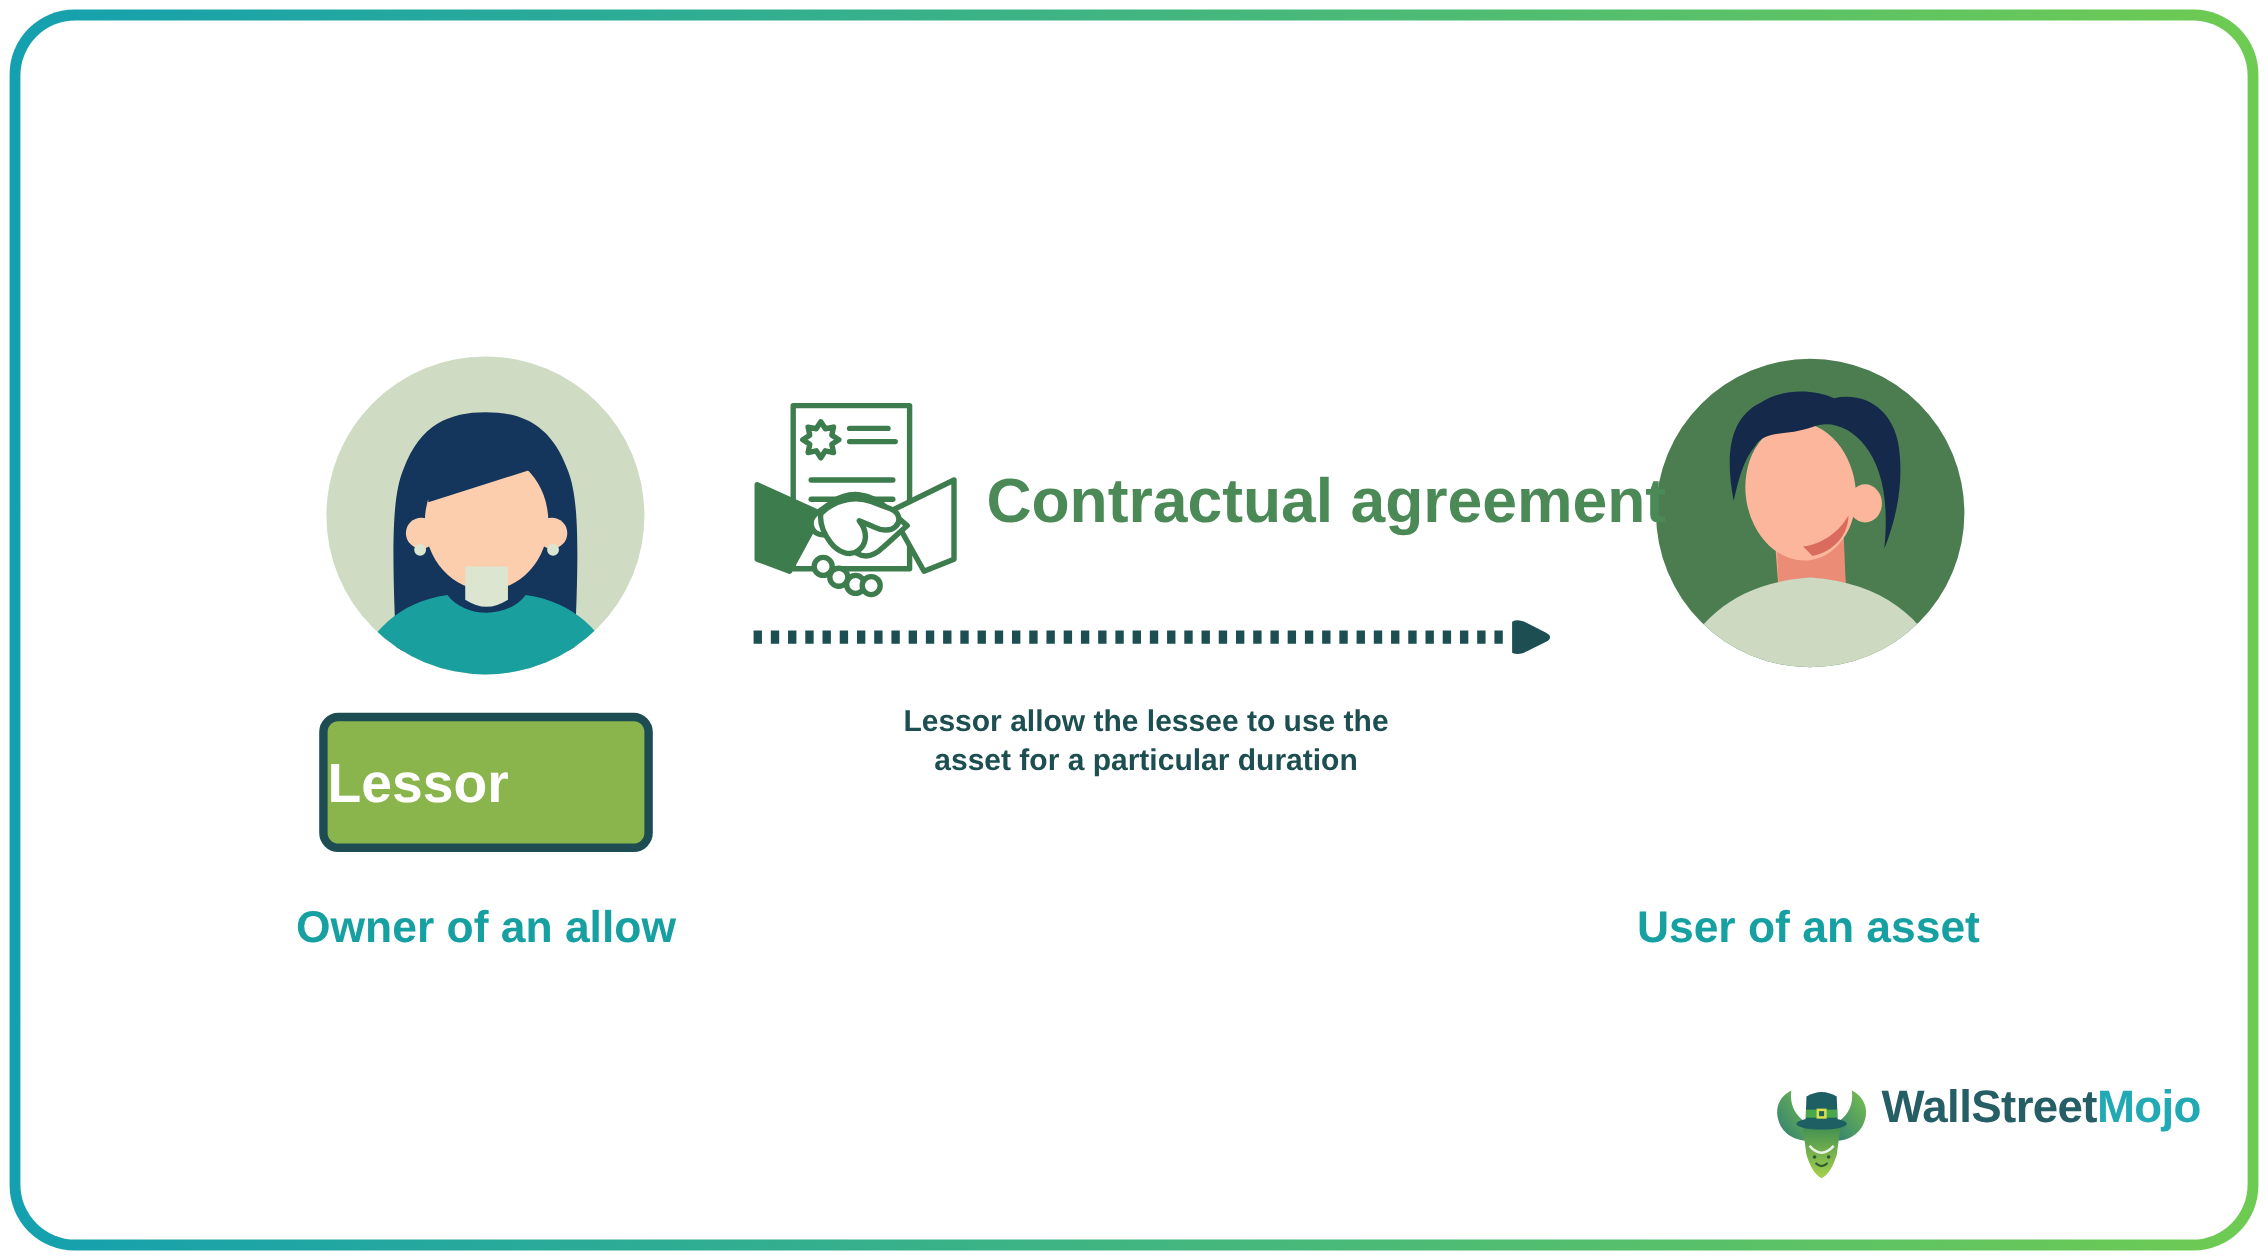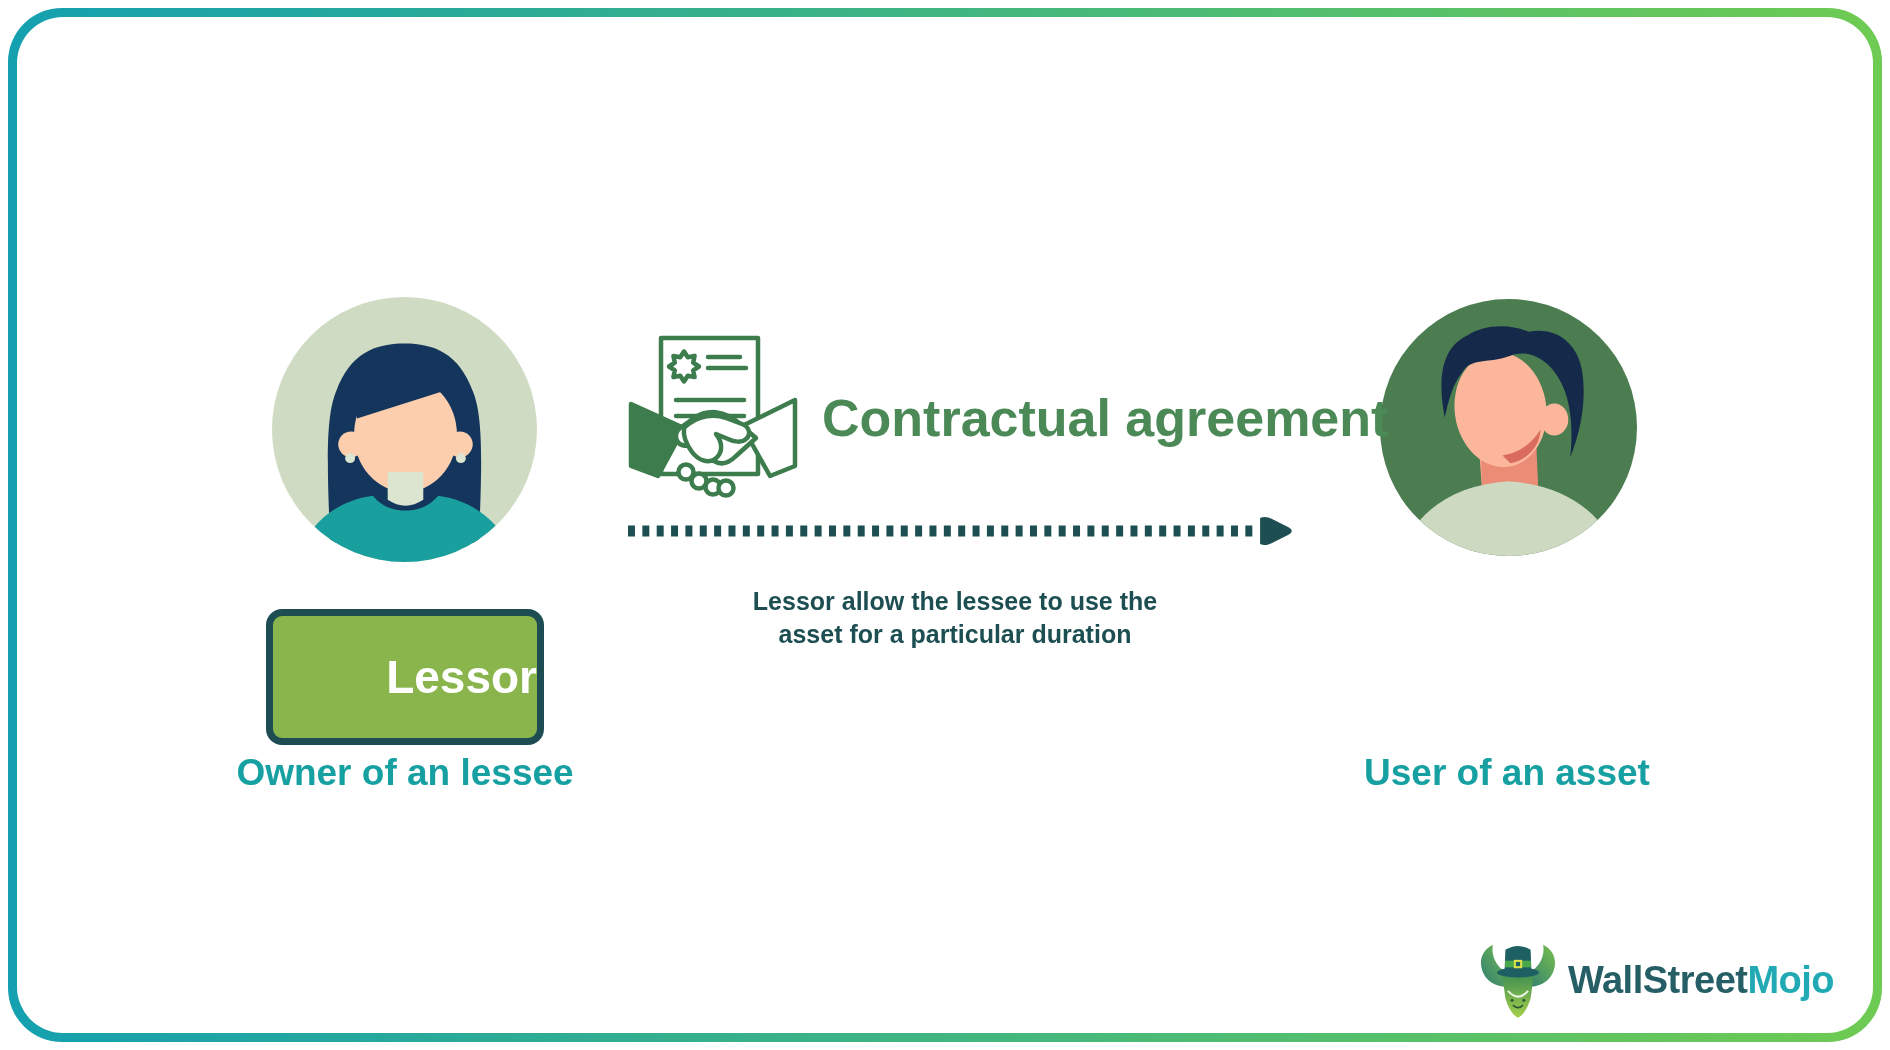--- a/index.html
+++ b/index.html
@@ -21,24 +21,24 @@
   }
   .title-pill span{
     font-size:54px;font-weight:700;color:var(--title-text,#0c0c0c);letter-spacing:-1px;
   }
 
   .avatar{position:absolute;}
   .avatar-left{left:271px;top:296px;width:267px;height:267px;}
   .avatar-right{left:1379px;top:298px;width:259px;height:259px;}
 
   .role-box{
-    position:absolute;top:594px;width:278px;height:136px;box-sizing:border-box;
+    position:absolute;top:594px;width:278px;height:116px;box-sizing:border-box;
     background:var(--role-box-fill,#8ab54d);
     border:7px solid var(--role-box-border,#1d4d52);border-radius:16px;
-    display:flex;align-items:center;justify-content:flex-end;margin-top:15px;
+    display:flex;align-items:center;justify-content:flex-start;
   }
   .role-left{left:266px;}
   .role-right{left:1368px;}
   .role-box span{font-size:46px;font-weight:700;color:var(--role-box-text,#ffffff);}
 
   .caption{
     position:absolute;top:752px;width:500px;text-align:center;
     font-size:37px;font-weight:700;color:var(--caption-teal,#16a0a2);
   }
   .caption-left{left:155px;}
@@ -55,21 +55,21 @@
 
   .arrow{position:absolute;left:625px;top:515px;width:668px;height:32px;}
   .arrow-line{stroke:var(--arrow-dark-teal,#1d4f52);fill:none;}
   .arrow-head{fill:var(--arrow-dark-teal,#1d4f52);}
 
   .arrow-caption{
     position:absolute;left:555px;top:585px;width:800px;text-align:center;
     font-size:25px;font-weight:700;color:var(--arrow-dark-teal,#1d4f52);line-height:1.3;
   }
 
-  .logo{position:absolute;left:1476px;top:938px;display:flex;align-items:center;}
+  .logo{position:absolute;left:1476px;top:902px;display:flex;}
   .bull{width:84px;height:84px;}
   .logo-text{margin-left:8px;font-size:38px;font-weight:700;letter-spacing:-0.5px;}
   .lt1{color:var(--logo-primary,#265e66);}
   .lt2{color:var(--logo-secondary,#22aab4);}
 </style>
 </head>
 <body>
 
 <div class="canvas">
 
@@ -153,21 +153,21 @@
 
   <div class="arrow-caption">
     <div>Lessor allow the lessee to use the</div>
     <div>asset for a particular duration</div>
   </div>
 
   <div class="role-box role-left">
     <span>Lessor</span>
   </div>
 
-  <div class="caption caption-left">Owner of an lessee</div>
+  <div class="caption caption-left">Owner of an allow</div>
   <div class="caption caption-right">User of an asset</div>
 
   <div class="logo">
     <svg class="bull" viewBox="0 0 100 100">
       <defs>
         <linearGradient id="gHead" x1="0" y1="0" x2="0" y2="1">
           <stop offset="0" stop-color="#3e8d52"></stop>
             <stop offset="1" stop-color="#a6d14b"></stop>
         </linearGradient>
         <linearGradient id="gHorn" x1="0" y1="1" x2="1" y2="0">

